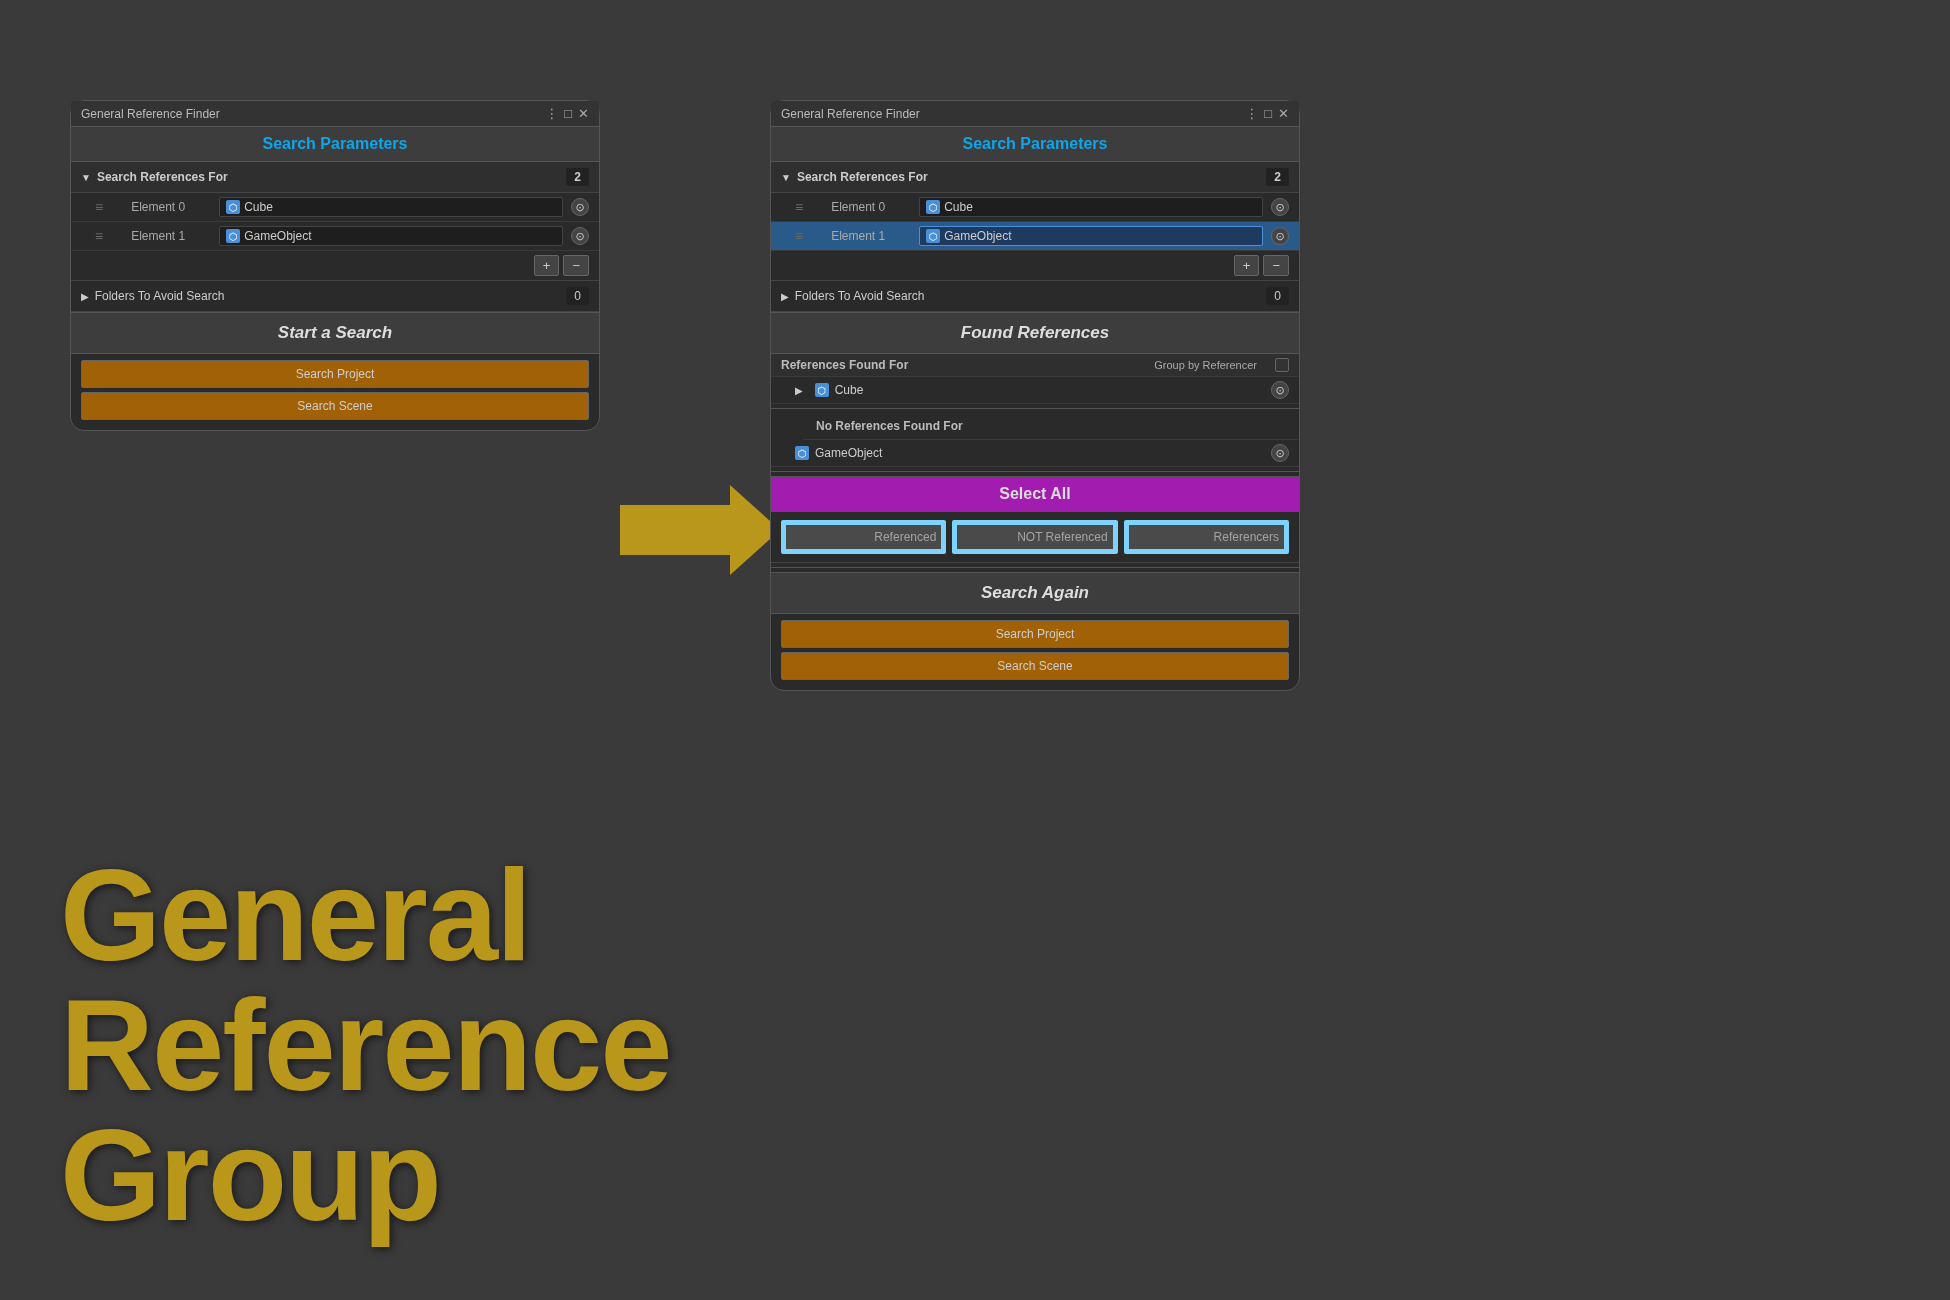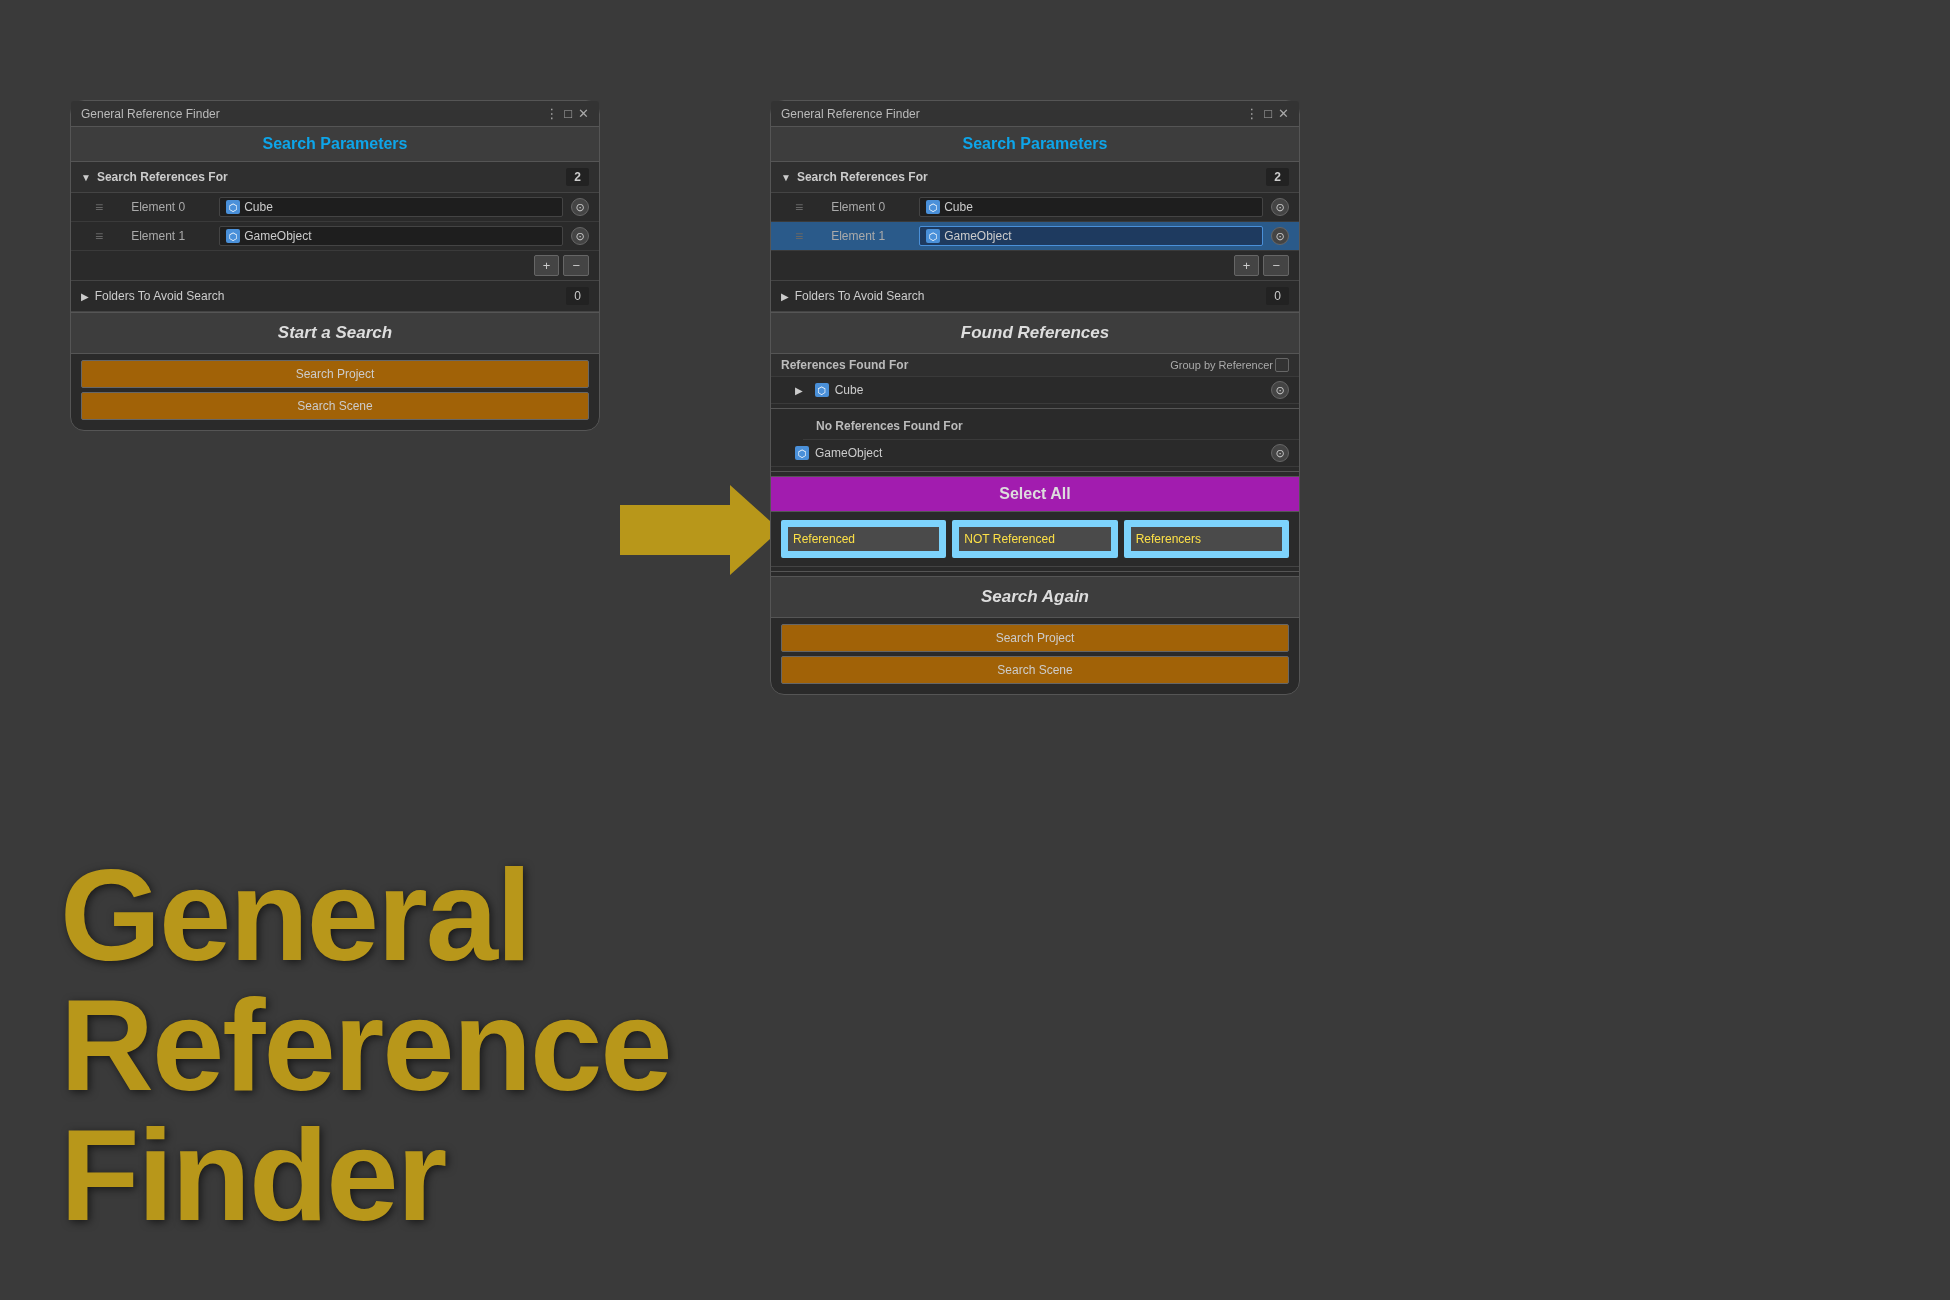--- a/index.html
+++ b/index.html
@@ -264,21 +264,21 @@
     }
 
     .found-ref-row {
       display: flex;
       align-items: center;
       padding: 4px 10px;
       background: #2f2f2f;
       border-bottom: 1px solid #3a3a3a;
       font-size: 12px;
       color: #ccc;
-      gap: 2px;
+      gap: 18px;
     }
 
     .found-ref-row .label {
       font-weight: bold;
       color: #bbb;
     }
 
     .found-ref-row .group-label {
       margin-left: auto;
       color: #aaa;
@@ -327,41 +327,41 @@
       display: flex;
       gap: 6px;
       padding: 8px 10px;
       border-bottom: 1px solid #444;
     }
 
     .select-btn {
       flex: 1;
       padding: 5px;
       background: #4a4a4a;
-      border: 7px solid #7dd3fc;
-      border-radius: 2px;
-      text-align: left;
-      color: #fde047;
+      border: 5px solid #7dd3fc;
+      border-radius: 2px;
+      text-align: right;
+      color: #a3a3a3;
       font-size: 12px;
       cursor: pointer;
     }
 
     .divider-line {
       height: 1px;
       background: #555;
       margin: 4px 0;
     }
   </style>
 </head>
 <body>
 
 <div class="big-text">
   <div>General</div>
   <div>Reference</div>
-  <div>Finder</div>
+  <div>Group</div>
 </div>
 
 <div class="arrow-container">
   <svg width="160" height="100" viewBox="0 0 160 100">
     <polygon points="0,25 110,25 110,5 160,50 110,95 110,75 0,75" fill="#b8971a"></polygon>
   </svg>
 </div>
 
 <div class="panel panel-left">
 

